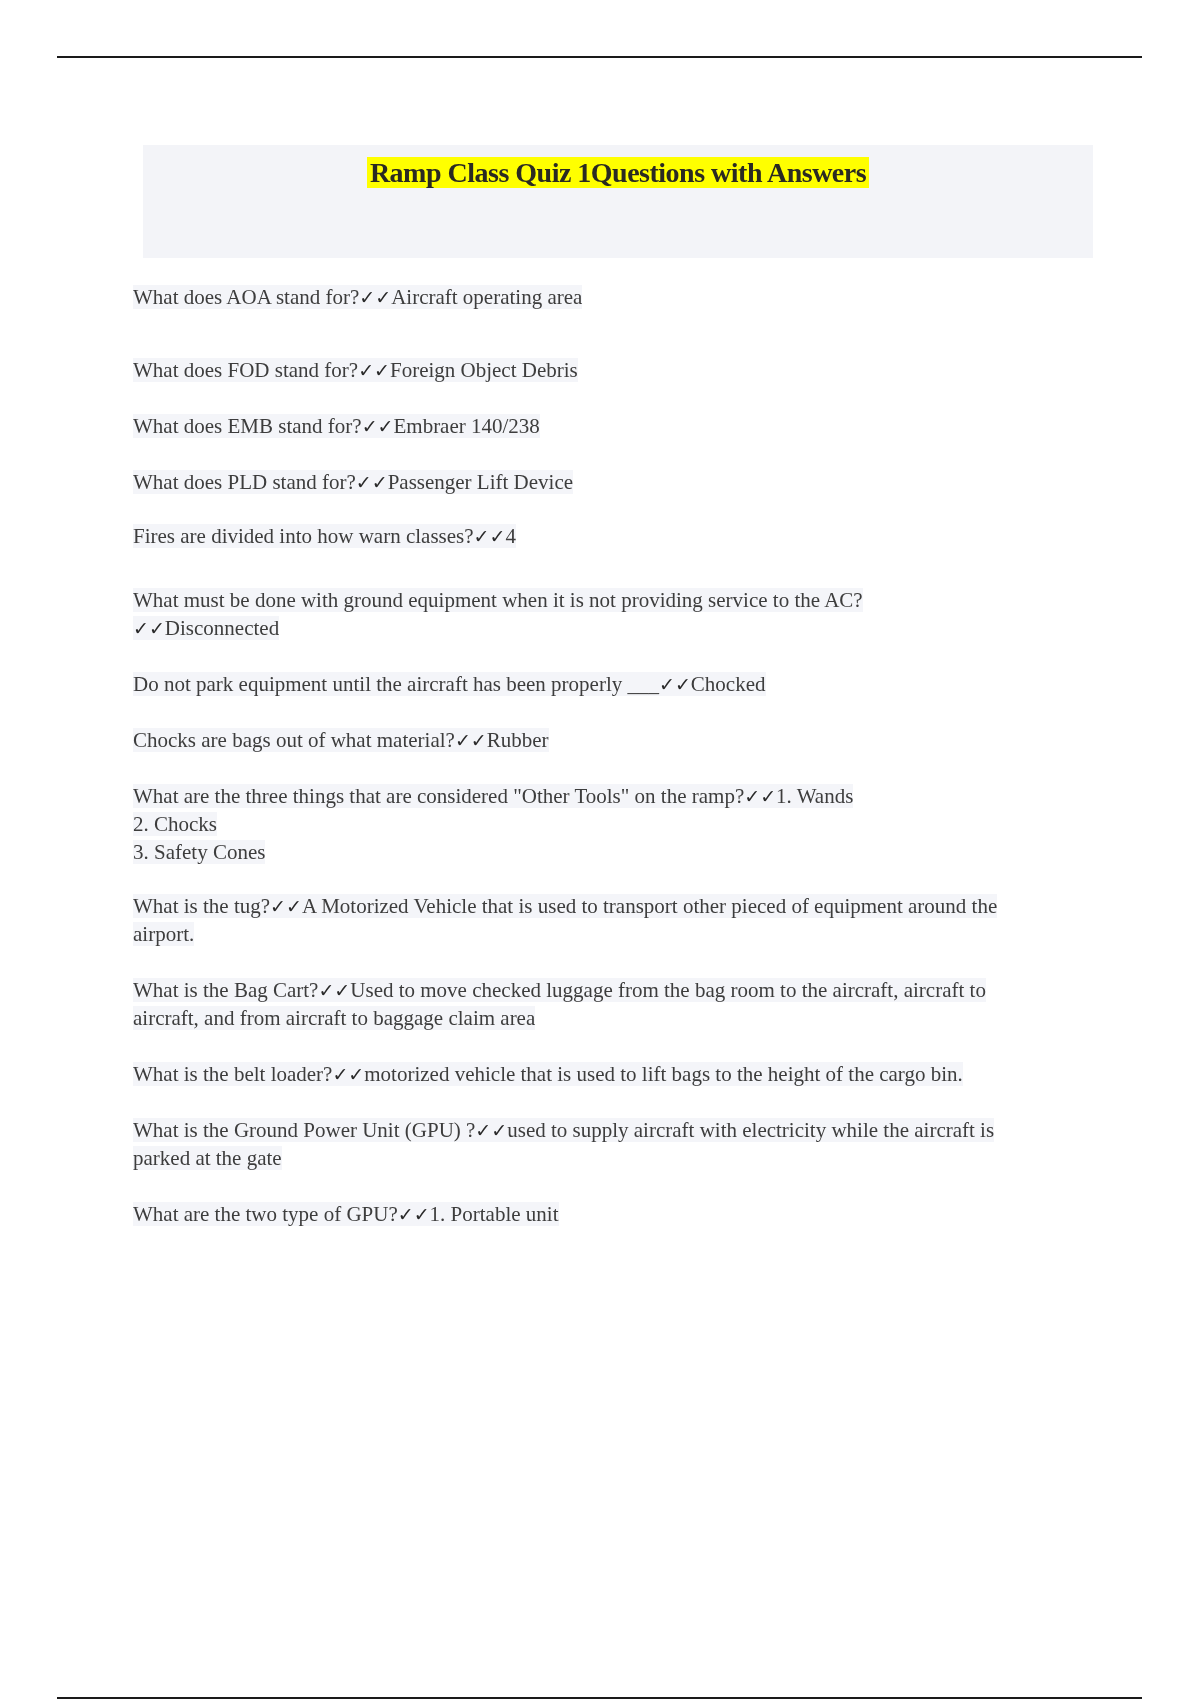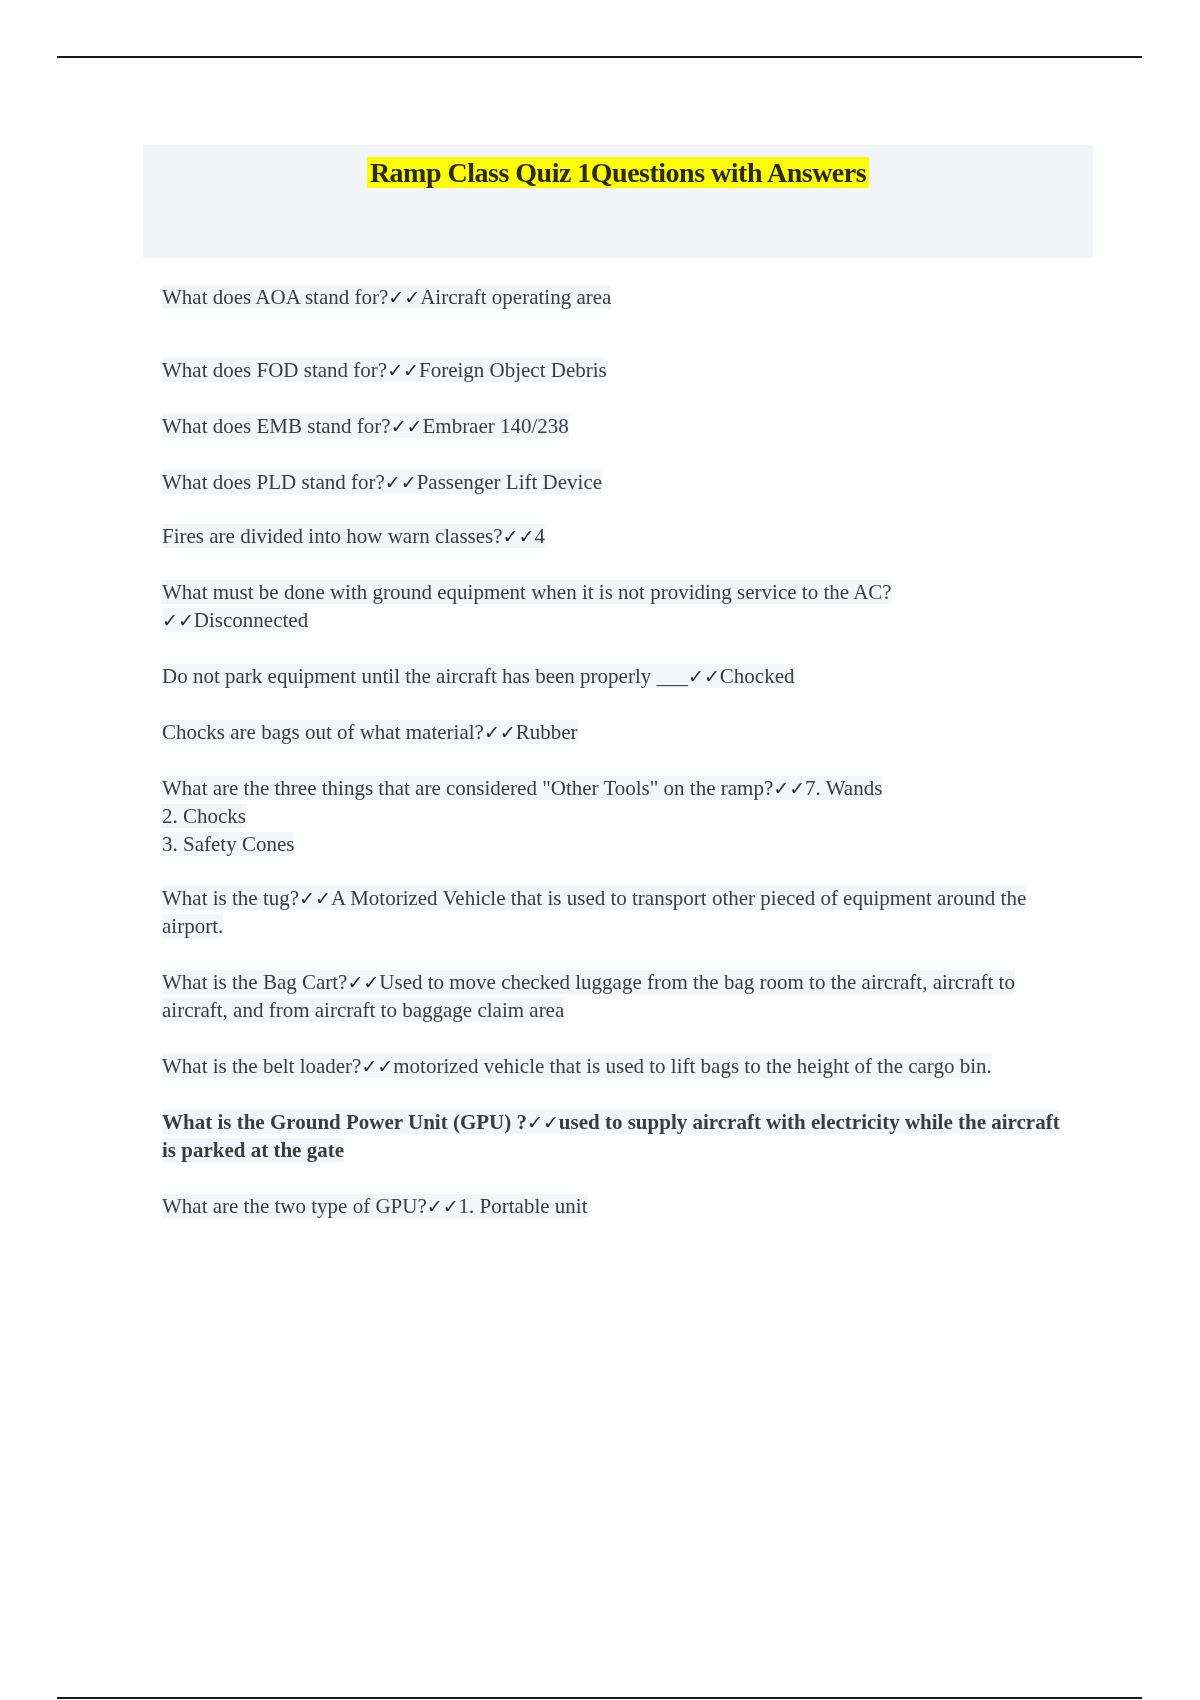--- a/index.html
+++ b/index.html
@@ -42,21 +42,21 @@
     }
     .title-band .hl {
       background: #ffff00;
       padding: 0 3px;
       -webkit-box-decoration-break: clone;
       box-decoration-break: clone;
     }
 
     .qa-list {
       position: absolute;
-      left: 162px;
+      left: 133px;
       top: 283px;
       width: 940px;
       font-size: 21px;
       line-height: 28px;
       color: #3d3d3d;
     }
     .qa {
       display: block;
       margin: 0;
     }
@@ -82,24 +82,24 @@
 <div class="title-band">
   <span class="hl">Ramp Class Quiz 1Questions with Answers</span><br>
 </div>
 
 <div class="qa-list">
   <p class="qa" style="margin-top:0;"><span class="txt"><span>What does AOA stand for?</span><span class="check">✓✓</span><span>Aircraft operating area</span></span></p>
   <p class="qa" style="margin-top:45px;"><span class="txt"><span>What does FOD stand for?</span><span class="check">✓✓</span><span>Foreign Object Debris</span></span></p>
   <p class="qa" style="margin-top:28px;"><span class="txt"><span>What does EMB stand for?</span><span class="check">✓✓</span><span>Embraer 140/238</span></span></p>
   <p class="qa" style="margin-top:28px;"><span class="txt"><span>What does PLD stand for?</span><span class="check">✓✓</span><span>Passenger Lift Device</span></span></p>
   <p class="qa" style="margin-top:26px;"><span class="txt"><span>Fires are divided into how warn classes?</span><span class="check">✓✓</span><span>4</span></span></p>
-  <p class="qa" style="margin-top:28px; width:800px;"><span class="txt"><span>What must be done with ground equipment when it is not providing service to the AC?</span><span class="check">✓✓</span><span>Disconnected</span></span></p>
+  <p class="qa" style="margin-top:36px; width:800px;"><span class="txt"><span>What must be done with ground equipment when it is not providing service to the AC?</span><span class="check">✓✓</span><span>Disconnected</span></span></p>
   <p class="qa" style="margin-top:28px;"><span class="txt"><span>Do not park equipment until the aircraft has been properly ___</span><span class="check">✓✓</span><span>Chocked</span></span></p>
   <p class="qa" style="margin-top:28px;"><span class="txt"><span>Chocks are bags out of what material?</span><span class="check">✓✓</span><span>Rubber</span></span></p>
-  <p class="qa" style="margin-top:28px;"><span class="txt"><span>What are the three things that are considered "Other Tools" on the ramp?</span><span class="check">✓✓</span><span>7. Wands</span></span><span class="extra"><span class="txt">2. Chocks</span></span><span class="extra"><span class="txt">3. Safety Cones</span></span></p>
+  <p class="qa" style="margin-top:28px;"><span class="txt"><span>What are the three things that are considered "Other Tools" on the ramp?</span><span class="check">✓✓</span><span>1. Wands</span></span><span class="extra"><span class="txt">2. Chocks</span></span><span class="extra"><span class="txt">3. Safety Cones</span></span></p>
   <p class="qa" style="margin-top:26px; width:900px;"><span class="txt"><span>What is the tug?</span><span class="check">✓✓</span><span>A Motorized Vehicle that is used to transport other pieced of equipment around the airport.</span></span></p>
   <p class="qa" style="margin-top:28px; width:900px;"><span class="txt"><span>What is the Bag Cart?</span><span class="check">✓✓</span><span>Used to move checked luggage from the bag room to the aircraft, aircraft to aircraft, and from aircraft to baggage claim area</span></span></p>
   <p class="qa" style="margin-top:28px; width:920px;"><span class="txt"><span>What is the belt loader?</span><span class="check">✓✓</span><span>motorized vehicle that is used to lift bags to the height of the cargo bin.</span></span></p>
-  <p class="qa" style="margin-top:28px; width:900px;font-weight:bold;"><span class="txt"><span>What is the Ground Power Unit (GPU) ?</span><span class="check">✓✓</span><span>used to supply aircraft with electricity while the aircraft is parked at the gate</span></span></p>
+  <p class="qa" style="margin-top:28px; width:900px;"><span class="txt"><span>What is the Ground Power Unit (GPU) ?</span><span class="check">✓✓</span><span>used to supply aircraft with electricity while the aircraft is parked at the gate</span></span></p>
   <p class="qa" style="margin-top:28px;"><span class="txt"><span>What are the two type of GPU?</span><span class="check">✓✓</span><span>1. Portable unit</span></span></p>
 </div>
 
 <div class="rule bottom"></div>
 
 </body></html>

